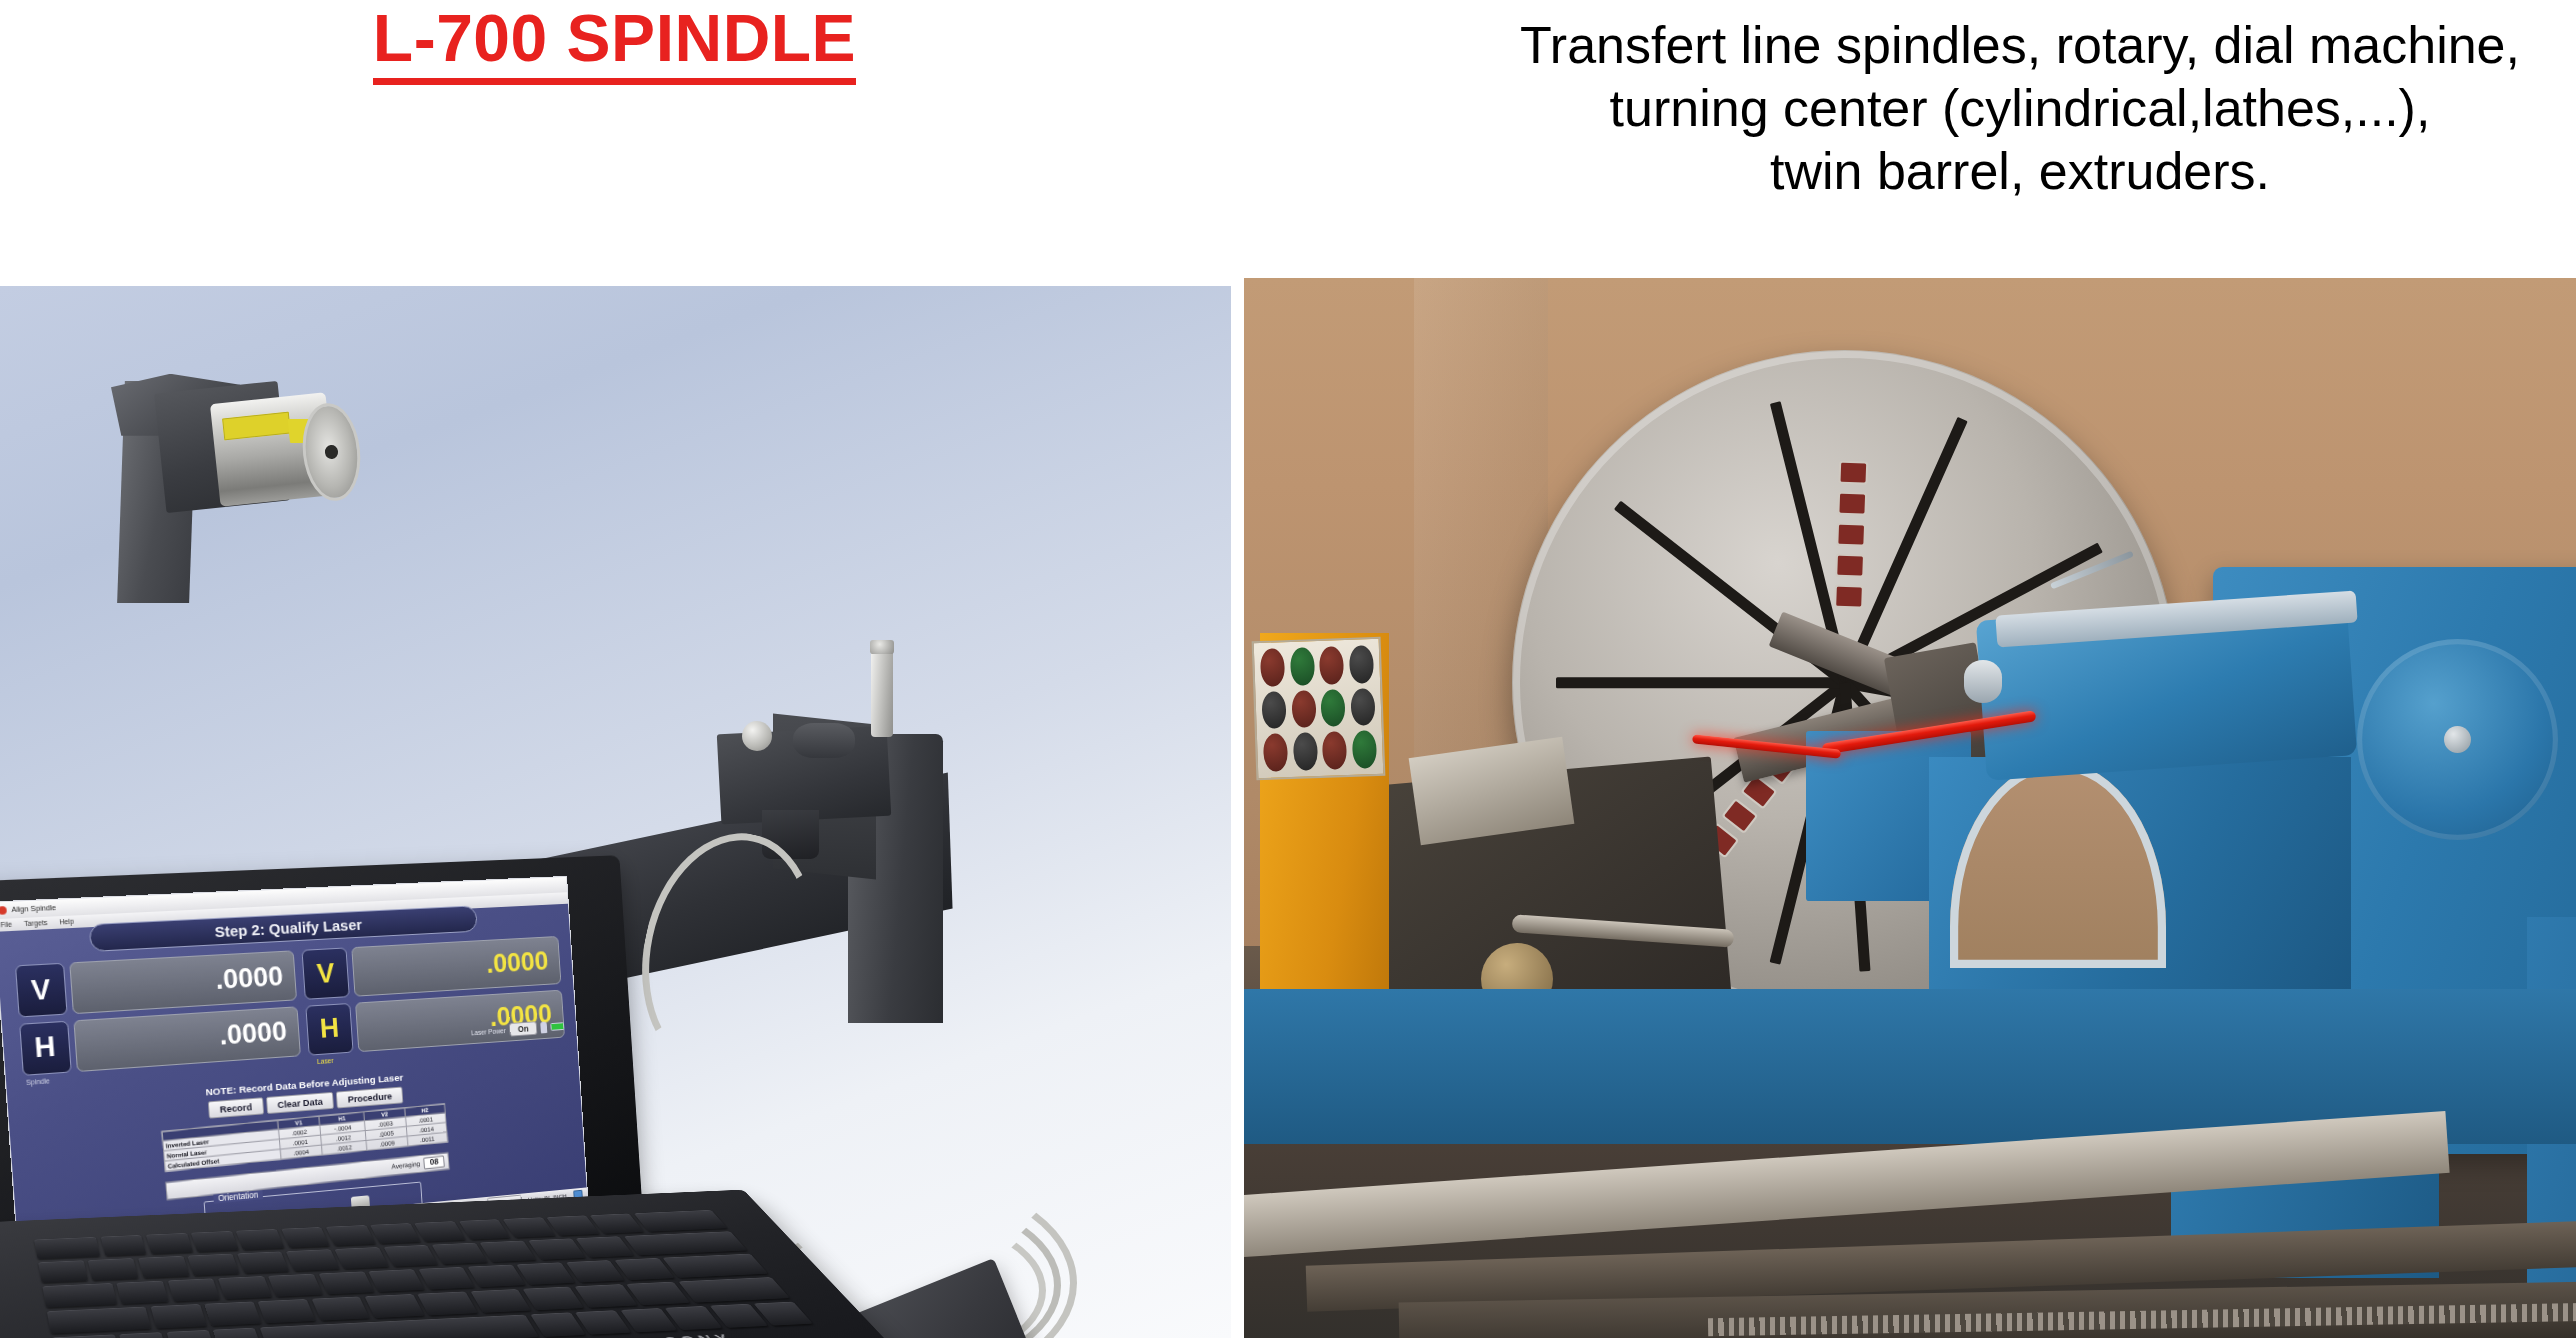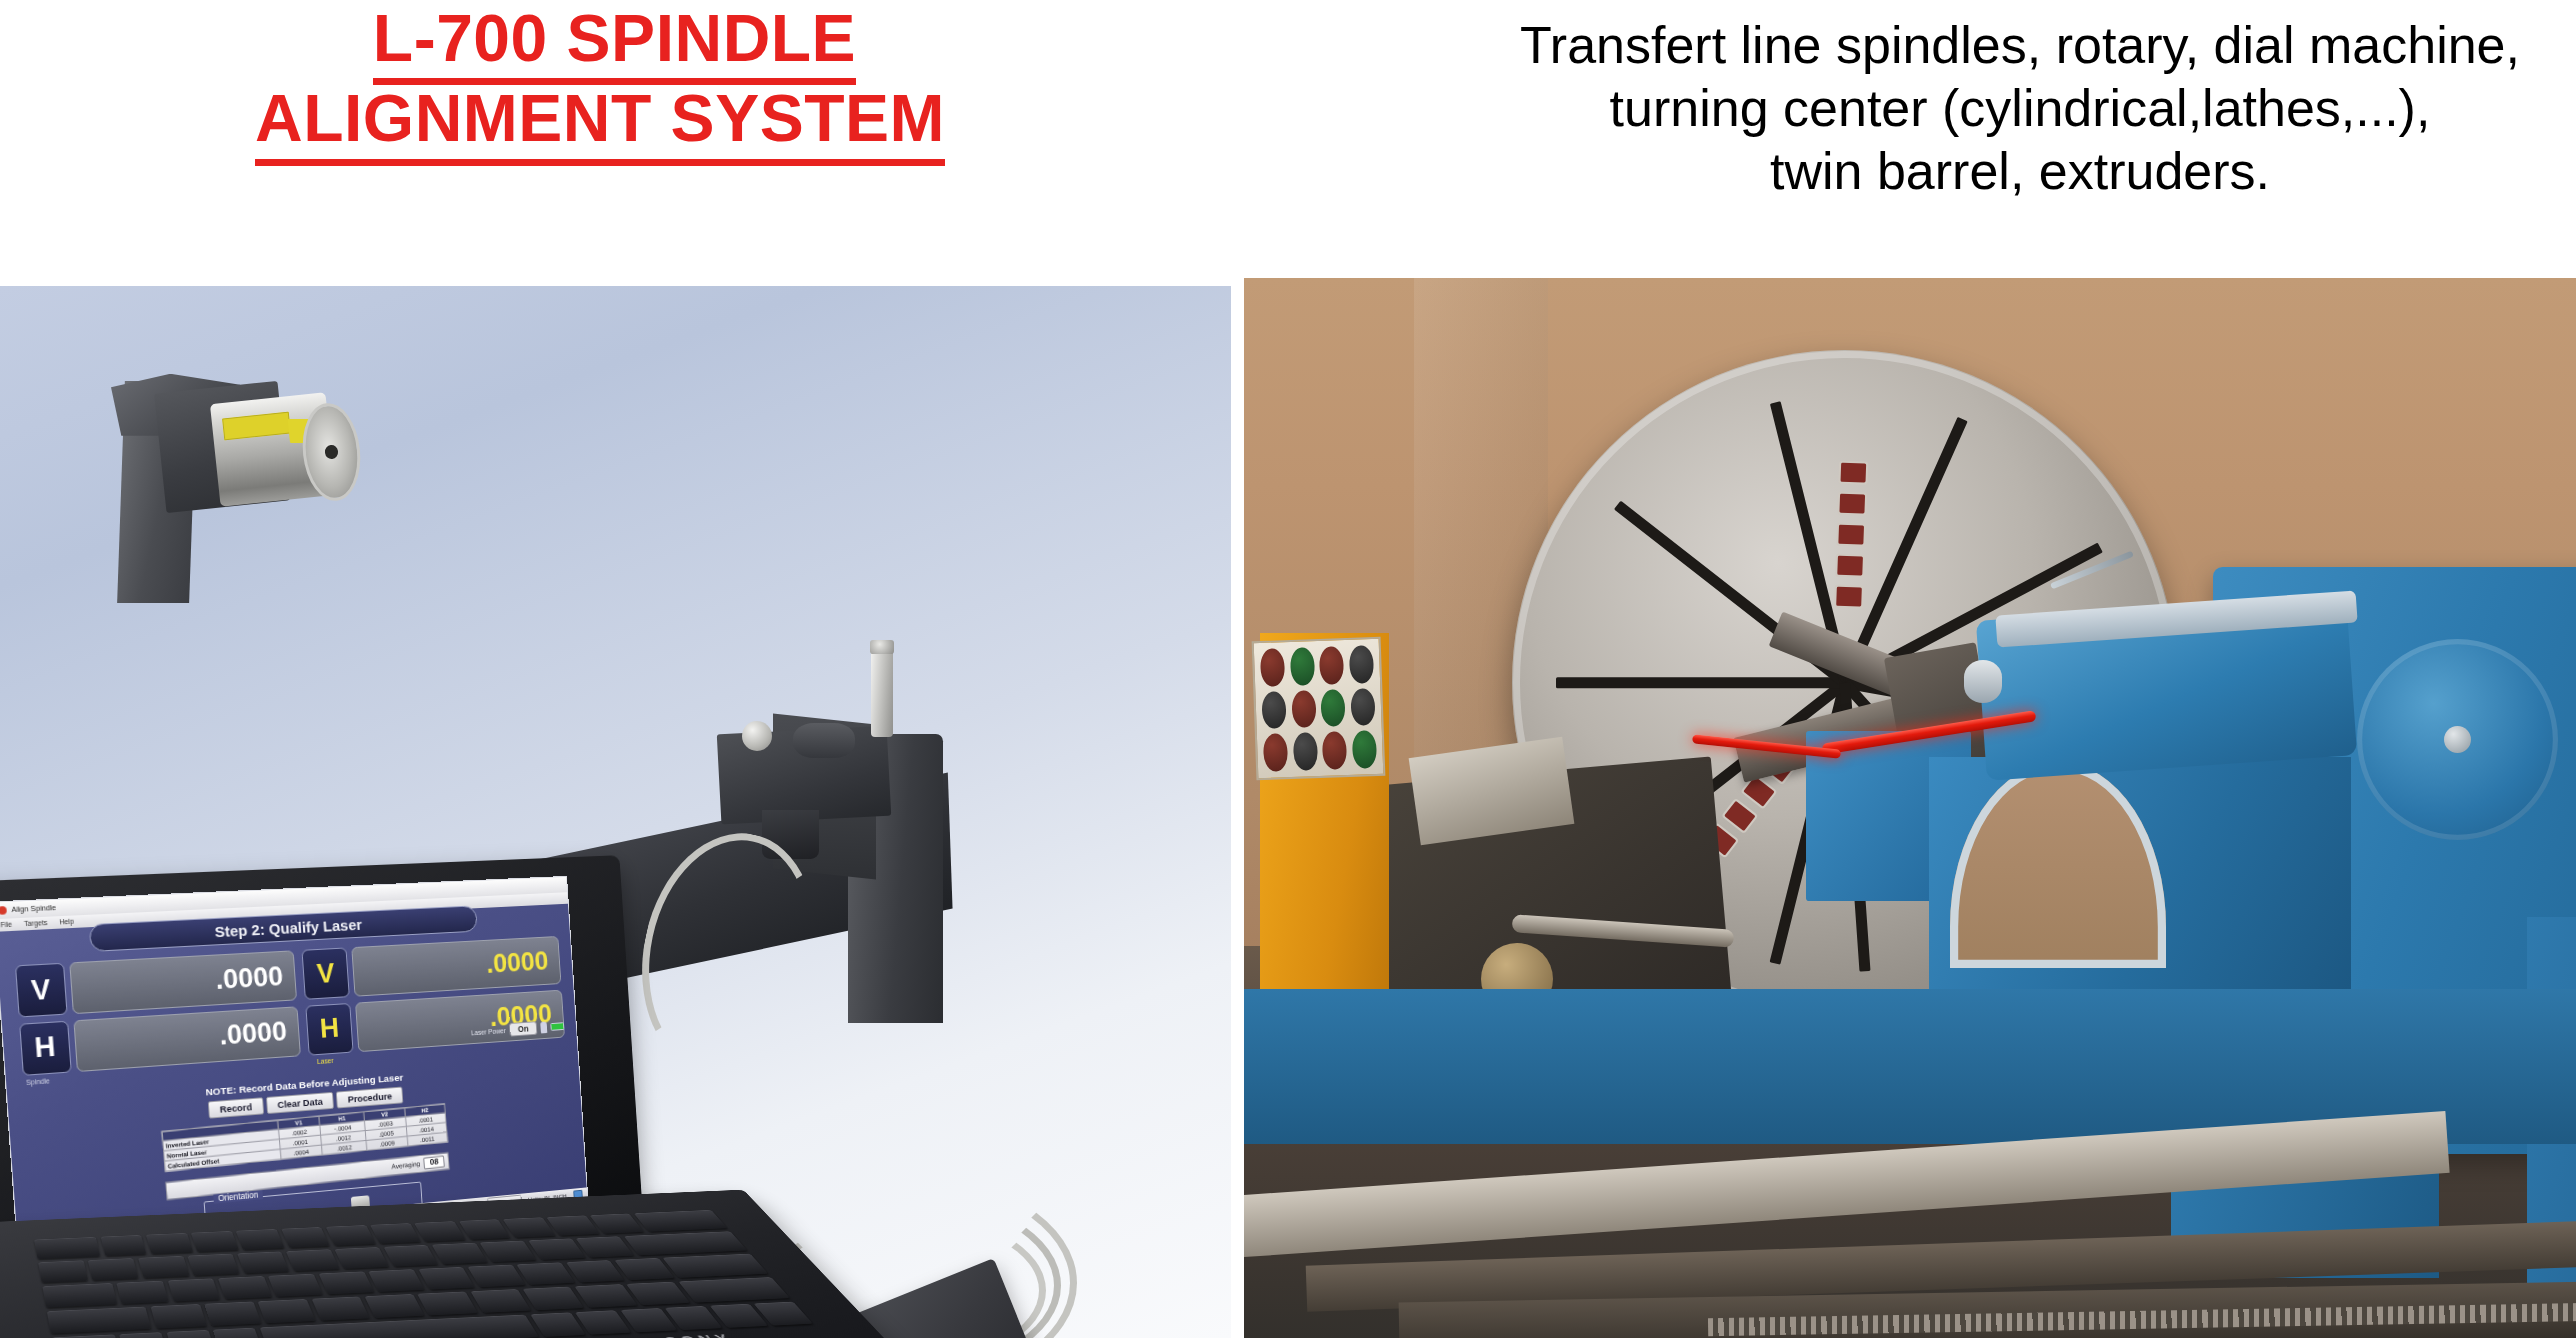--- a/index.html
+++ b/index.html
@@ -338,21 +338,20 @@
 </style>
 </head>
 <body>
 
 <div class="page">
 
   <div class="header">
 
     <div class="title-block">
       <span class="title-line title-l1"><span class="ul">L-700 SPINDLE</span></span>
-      <span class="title-line title-l2"><span class="ul">ALIGNMENT SYSTEM</span></span>
     </div>
 
     <div class="subtitle-block">
       <div class="subtitle-line">Transfert line spindles, rotary, dial machine,</div>
       <div class="subtitle-line">turning center (cylindrical,lathes,...),</div>
       <div class="subtitle-line">twin barrel, extruders.</div>
     </div>
 
   </div>
 

